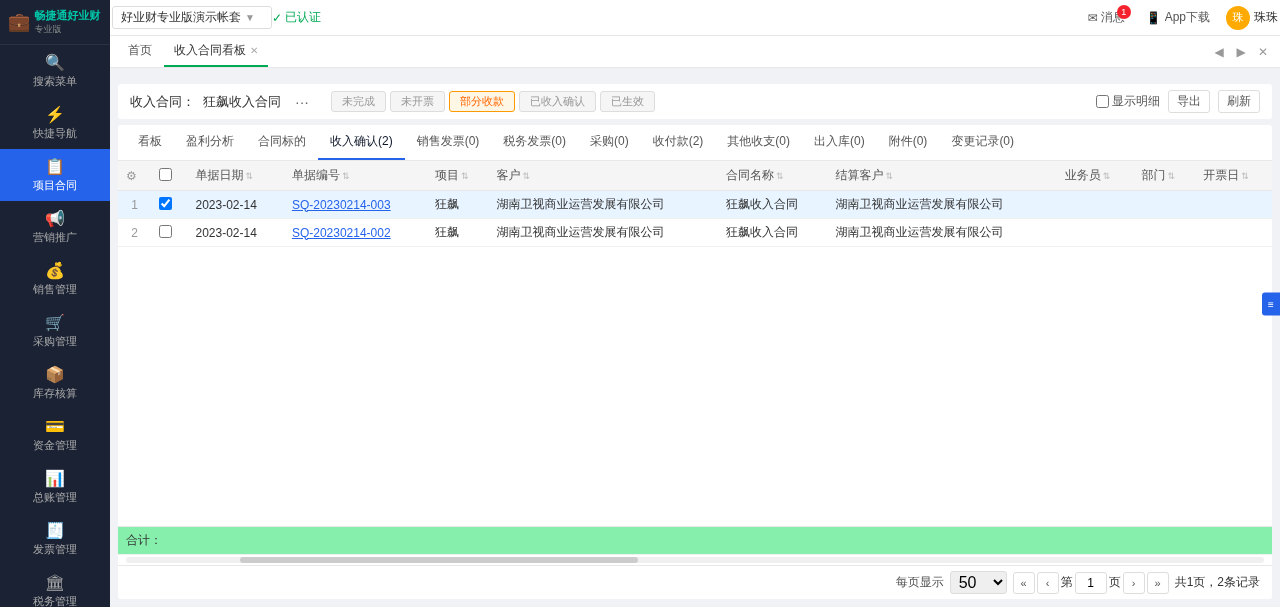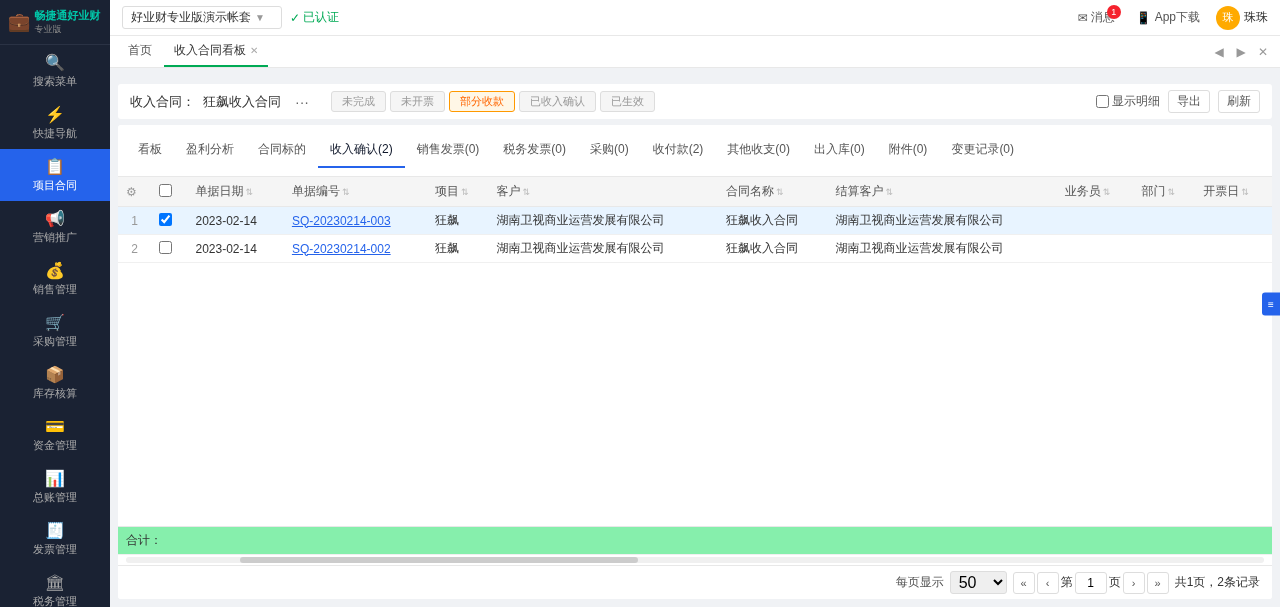--- a/index.html
+++ b/index.html
@@ -11,21 +11,21 @@
     .sidebar-logo-text { color: #00c8aa; font-size: 11px; font-weight: bold; }
     .sidebar-logo-sub { color: #888; font-size: 9px; }
     .sidebar-item { display: flex; flex-direction: column; align-items: center; padding: 8px 4px; cursor: pointer; color: #aaa; font-size: 11px; gap: 2px; }
     .sidebar-item.active { background: #2563eb; color: #fff; }
     .sidebar-item .icon { font-size: 16px; }
 
     
     .main { flex: 1; display: flex; flex-direction: column; overflow: hidden; background: #f0f2f5; }
 
     
-    .topbar { background: #fff; height: 36px; display: flex; align-items: center; padding: 0 12px; border-bottom: 1px solid #e8e8e8; gap: 8px; flex-shrink: 0; }
+    .topbar { background: #fff; height: 36px; display: flex; align-items: center; padding: 0 2px; border-bottom: 1px solid #e8e8e8; flex-shrink: 0; }
     .topbar-selector { display: flex; align-items: center; gap: 4px; border: 1px solid #ddd; border-radius: 3px; padding: 2px 8px; font-size: 12px; cursor: pointer; color: #333; min-width: 160px; }
     .topbar-selector .arrow { color: #999; font-size: 10px; }
     .topbar-verified { display: flex; align-items: center; gap: 3px; color: #00aa55; font-size: 12px; }
     .topbar-verified::before { content: '✓'; color: #00aa55; }
     .topbar-right { margin-left: auto; display: flex; align-items: center; gap: 16px; }
     .topbar-msg { display: flex; align-items: center; gap: 3px; cursor: pointer; color: #555; font-size: 12px; position: relative; }
     .topbar-badge { background: #f5222d; color: #fff; border-radius: 50%; width: 14px; height: 14px; font-size: 9px; display: flex; align-items: center; justify-content: center; position: absolute; top: -4px; right: -6px; }
     .topbar-app { display: flex; align-items: center; gap: 3px; cursor: pointer; color: #555; font-size: 12px; }
     .topbar-user { display: flex; align-items: center; gap: 4px; cursor: pointer; }
     .topbar-avatar { width: 24px; height: 24px; border-radius: 50%; background: #ffaa00; display: flex; align-items: center; justify-content: center; color: #fff; font-size: 11px; }
@@ -49,21 +49,21 @@
     .status-btn.partial { border-color: #ff9900; color: #ff6600; background: #fff7e6; }
     .status-btn.confirmed { border-color: #ddd; color: #999; background: #f5f5f5; }
     .status-btn.effective { border-color: #ddd; color: #999; background: #f5f5f5; }
     .more-btn { padding: 2px 6px; cursor: pointer; color: #666; font-size: 14px; }
     .header-right { margin-left: auto; display: flex; align-items: center; gap: 8px; }
     .header-right .check-label { display: flex; align-items: center; gap: 3px; font-size: 12px; color: #555; cursor: pointer; }
     .header-right .btn-sm { padding: 2px 8px; border: 1px solid #ddd; border-radius: 3px; font-size: 12px; cursor: pointer; background: #fff; color: #555; }
 
     
     .sub-tabs { background: #fff; border-radius: 3px; flex-shrink: 0; }
-    .sub-tabs-inner { display: flex; border-bottom: 1px solid #e8e8e8; padding: 8px 8px; }
+    .sub-tabs-inner { display: flex; border-bottom: 1px solid #e8e8e8; padding: 0 8px; }
     .sub-tab { padding: 8px 12px; font-size: 12px; color: #555; cursor: pointer; border-bottom: 2px solid transparent; }
     .sub-tab.active { color: #0f172a; border-bottom-color: #2563eb; font-weight: 500; }
 
     
     .table-area { flex: 1; background: #fff; border-radius: 3px; overflow: hidden; display: flex; flex-direction: column; }
     .table-wrapper { flex: 1; overflow: auto; }
     table { width: 100%; border-collapse: collapse; font-size: 12px; }
     thead tr { background: #f5f5f5; }
     th { padding: 6px 8px; text-align: left; font-weight: 500; color: #555; border-bottom: 1px solid #e8e8e8; white-space: nowrap; font-size: 12px; position: relative; }
     th .sort-icon { color: #bbb; font-size: 9px; margin-left: 2px; }

